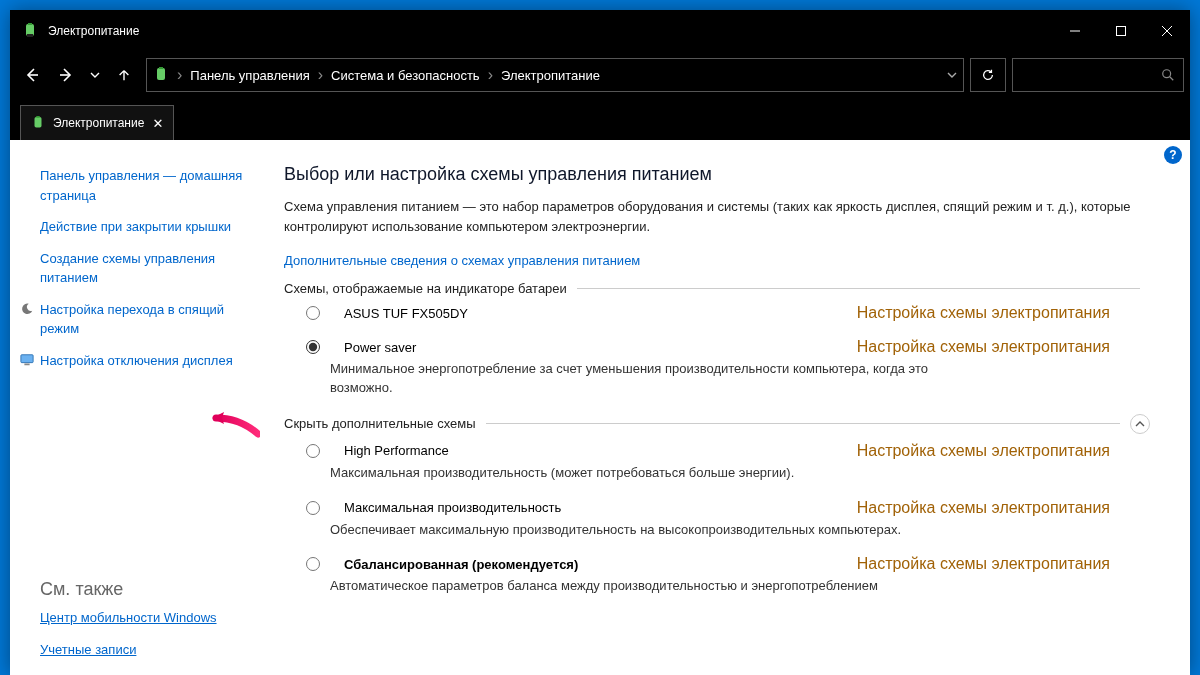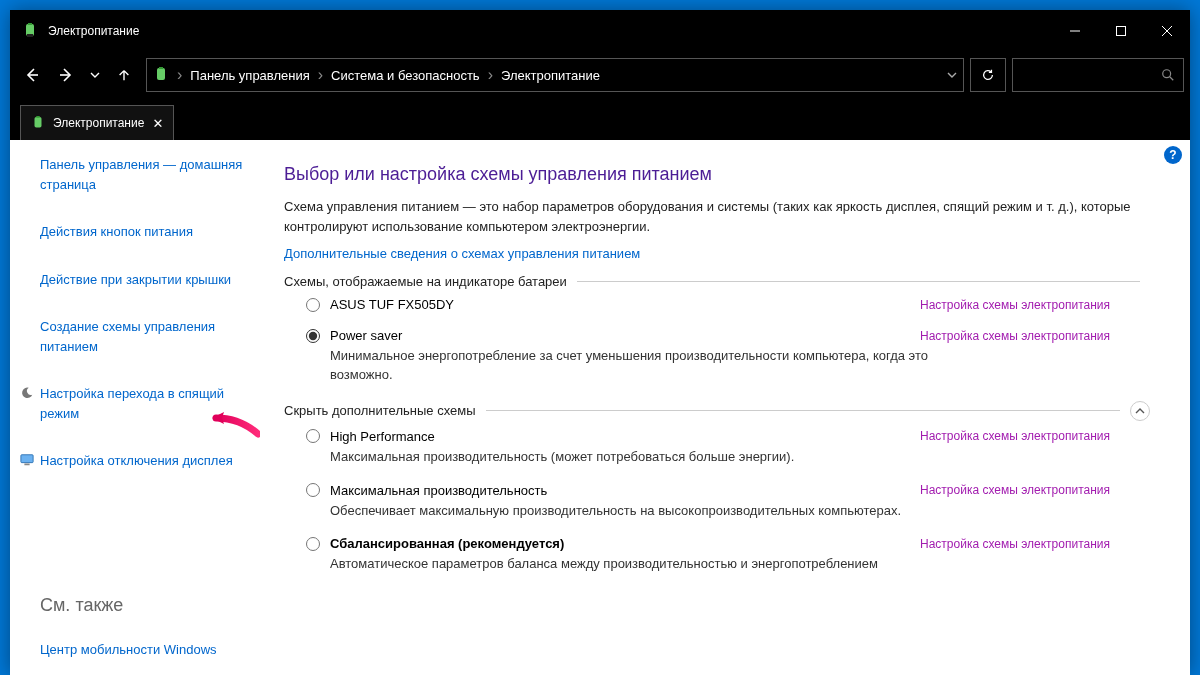--- a/index.html
+++ b/index.html
@@ -22,45 +22,45 @@
 .searchbox { width: 172px; height: 34px; border: 1px solid #555; display: flex; align-items: center; padding: 0 8px; color: #888; justify-content: flex-end; }
 
 .tabbar { height: 42px; background: #000; display: flex; align-items: flex-end; padding-left: 10px; }
 .tab { height: 35px; background: #111; border: 1px solid #555; border-bottom: none; display: flex; align-items: center; padding: 0 10px; gap: 8px; }
 .tab-text { color: #fff; font-size: 12px; }
 .tab-close { color: #fff; font-size: 13px; cursor: pointer; }
 
 .content { flex: 1; display: flex; background: #fff; overflow: hidden; position: relative; }
 .help-badge { position: absolute; top: 6px; right: 8px; width: 18px; height: 18px; border-radius: 50%; background: #0066cc; color: #fff; font-size: 12px; display: flex; align-items: center; justify-content: center; font-weight: bold; }
 
-.sidebar { width: 256px; padding: 9px 10px 10px 30px; display: flex; flex-direction: column; gap: 16px; }
+.sidebar { width: 256px; padding: 20px 10px 10px 30px; display: flex; flex-direction: column; gap: 0; }
 .side-link { color: #0066cc; font-size: 13px; line-height: 1.5; padding: 6px 0; cursor: pointer; display: flex; gap: 6px; }
-.side-link.plain { color: #0066cc; }
+.side-link.plain { color: #0066cc; text-decoration: underline; }
 .side-link .nm-icon { width: 14px; height: 14px; margin-left: -20px; margin-top: 2px; flex-shrink: 0; }
 .side-spacer { flex: 1; }
 .side-heading { color: #666; font-size: 18px; padding: 6px 0 2px 0; }
 
 .arrow-annotation { position: absolute; left: 200px; top: 272px; pointer-events: none; }
 
 .main { flex: 1; padding: 24px 40px 0 18px; overflow-y: auto; }
-.main h1 { color: #4c1d95; font-size: 18px; font-weight: normal; margin-bottom: 12px; }
-.desc { font-size: 13px; color: #222; line-height: 1.5; margin-bottom: 8px; }
+.main h1 { color: #0f172a; font-size: 18px; font-weight: normal; margin-bottom: 12px; }
+.desc { font-size: 13px; color: #222; line-height: 1.5; margin-bottom: 15px; }
 .link-inline { color: #0066cc; font-size: 13px; cursor: pointer; }
 
 .section-head { font-size: 13px; color: #222; margin-top: 12px; margin-bottom: 8px; display: flex; align-items: center; }
 .section-head .line { flex: 1; height: 1px; background: #ccc; margin: 0 10px; }
 .collapse-btn { width: 20px; height: 20px; border: 1px solid #ccc; border-radius: 50%; display: flex; align-items: center; justify-content: center; font-size: 10px; color: #555; cursor: pointer; }
 
 .plan { padding-left: 22px; margin-bottom: 16px; }
 .plan-head { display: flex; align-items: center; }
-.radio-wrap { display: flex; align-items: center; gap: 10px; font-size: 13px; cursor: pointer; }
+.radio-wrap { display: flex; align-items: center; gap: 24px; font-size: 13px; cursor: pointer; }
 .radio-wrap input { width: 14px; height: 14px; accent-color: #333; }
 .plan-label { font-size: 13px; }
 .plan-label.bold { font-weight: 600; }
-.plan-action { margin-left: auto; margin-right: 40px; color: #a21caf; font-size: 12px; cursor: pointer; }
+.plan-action { margin-left: auto; margin-right: 40px; color: #a16207; font-size: 16px; cursor: pointer; }
 .plan-desc { font-size: 13px; color: #333; padding-left: 24px; margin-top: 4px; line-height: 1.45; max-width: 640px; }
 
 svg { display: block; }
 </style>
 </head>
 <body>
 
 <div class="window">
 
   <div class="titlebar">
@@ -157,23 +157,20 @@
 
   <div class="content">
 
     <div class="help-badge">?</div>
 
     <div class="sidebar">
       <div class="side-link">
           <span>Панель управления — домашняя страница</span>
         </div>
       <div class="side-link">
-          <span>Действия кнопок питания</span>
-        </div>
-      <div class="side-link">
           <span>Действие при закрытии крышки</span>
         </div>
       <div class="side-link">
           <span>Создание схемы управления питанием</span>
         </div>
       <div class="side-link">
         <svg class="nm-icon" viewBox="0 0 16 16">
             <path d="M10 2 A6 6 0 1 0 14 10 A4.5 4.5 0 0 1 10 2 Z" fill="#777"></path>
           </svg>
         <span>Настройка перехода в спящий режим</span>
@@ -184,20 +181,23 @@
             <rect x="5" y="12" width="6" height="2" fill="#888"></rect>
           </svg>
         <span>Настройка отключения дисплея</span>
       </div>
 
       <div class="side-spacer"></div>
 
       <div class="side-heading">См. также</div>
       <div class="side-link plain">
           <span>Центр мобильности Windows</span>
+        </div>
+      <div class="side-link plain">
+          <span>Учетные записи</span>
         </div>
     </div>
 
     <svg class="arrow-annotation" width="50" height="28">
       <defs>
           <linearGradient id="ag" x1="0" y1="0" x2="1" y2="0">
             <stop offset="0" stop-color="#e0005a"></stop>
             <stop offset="1" stop-color="#ff2b7a"></stop>
           </linearGradient>
         </defs>

